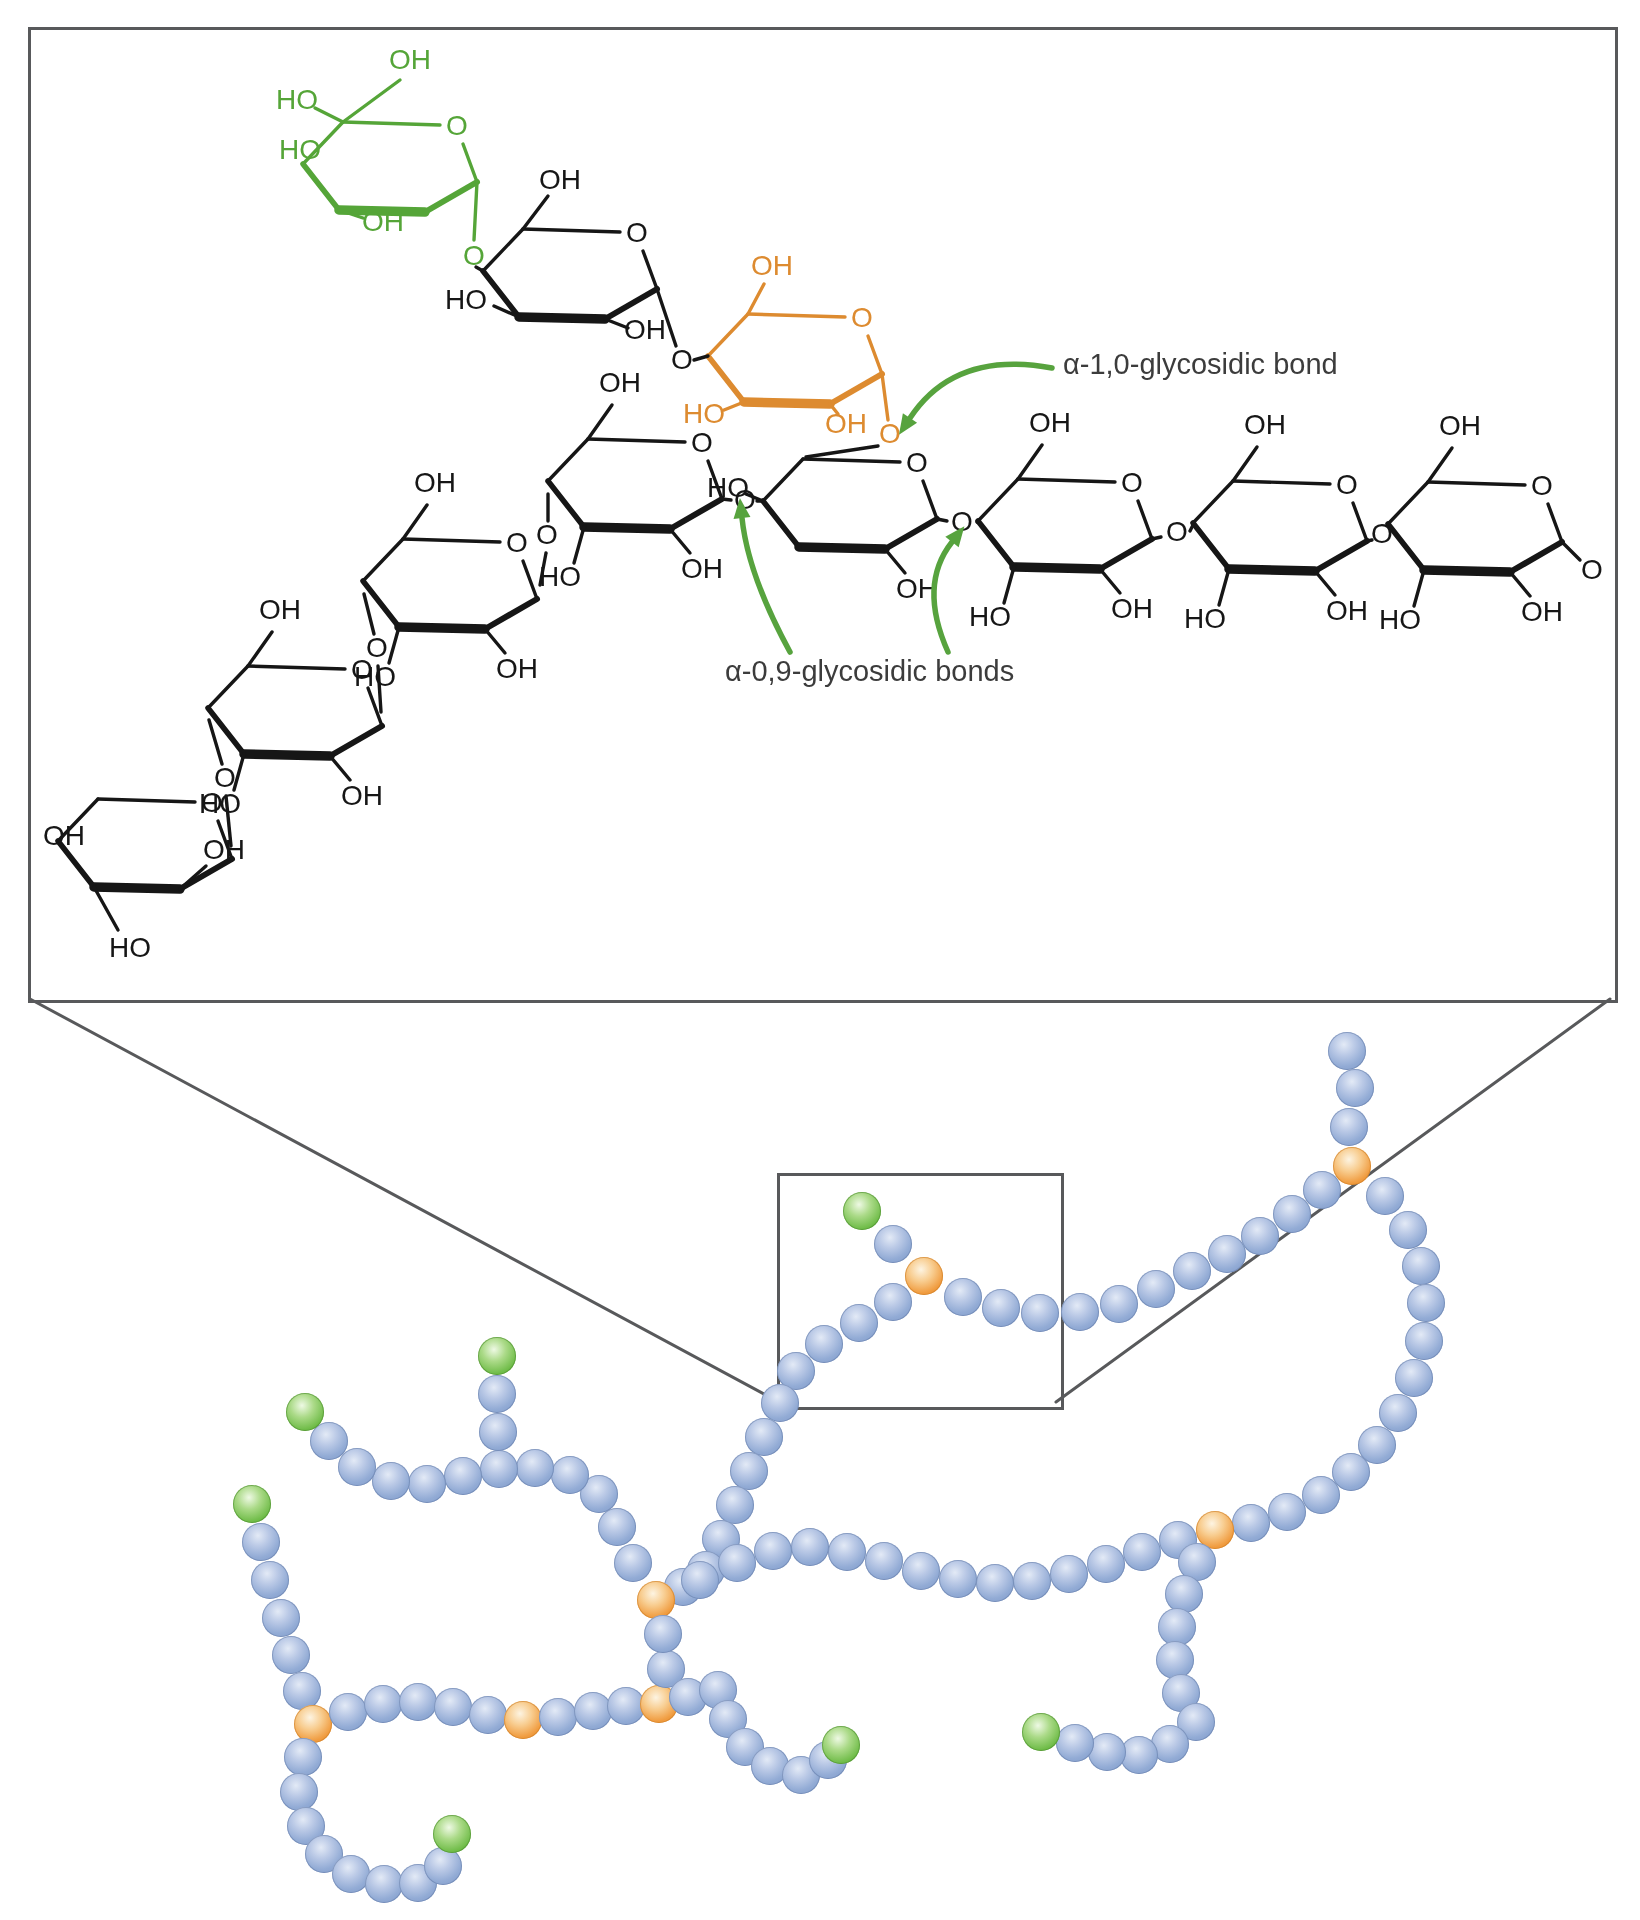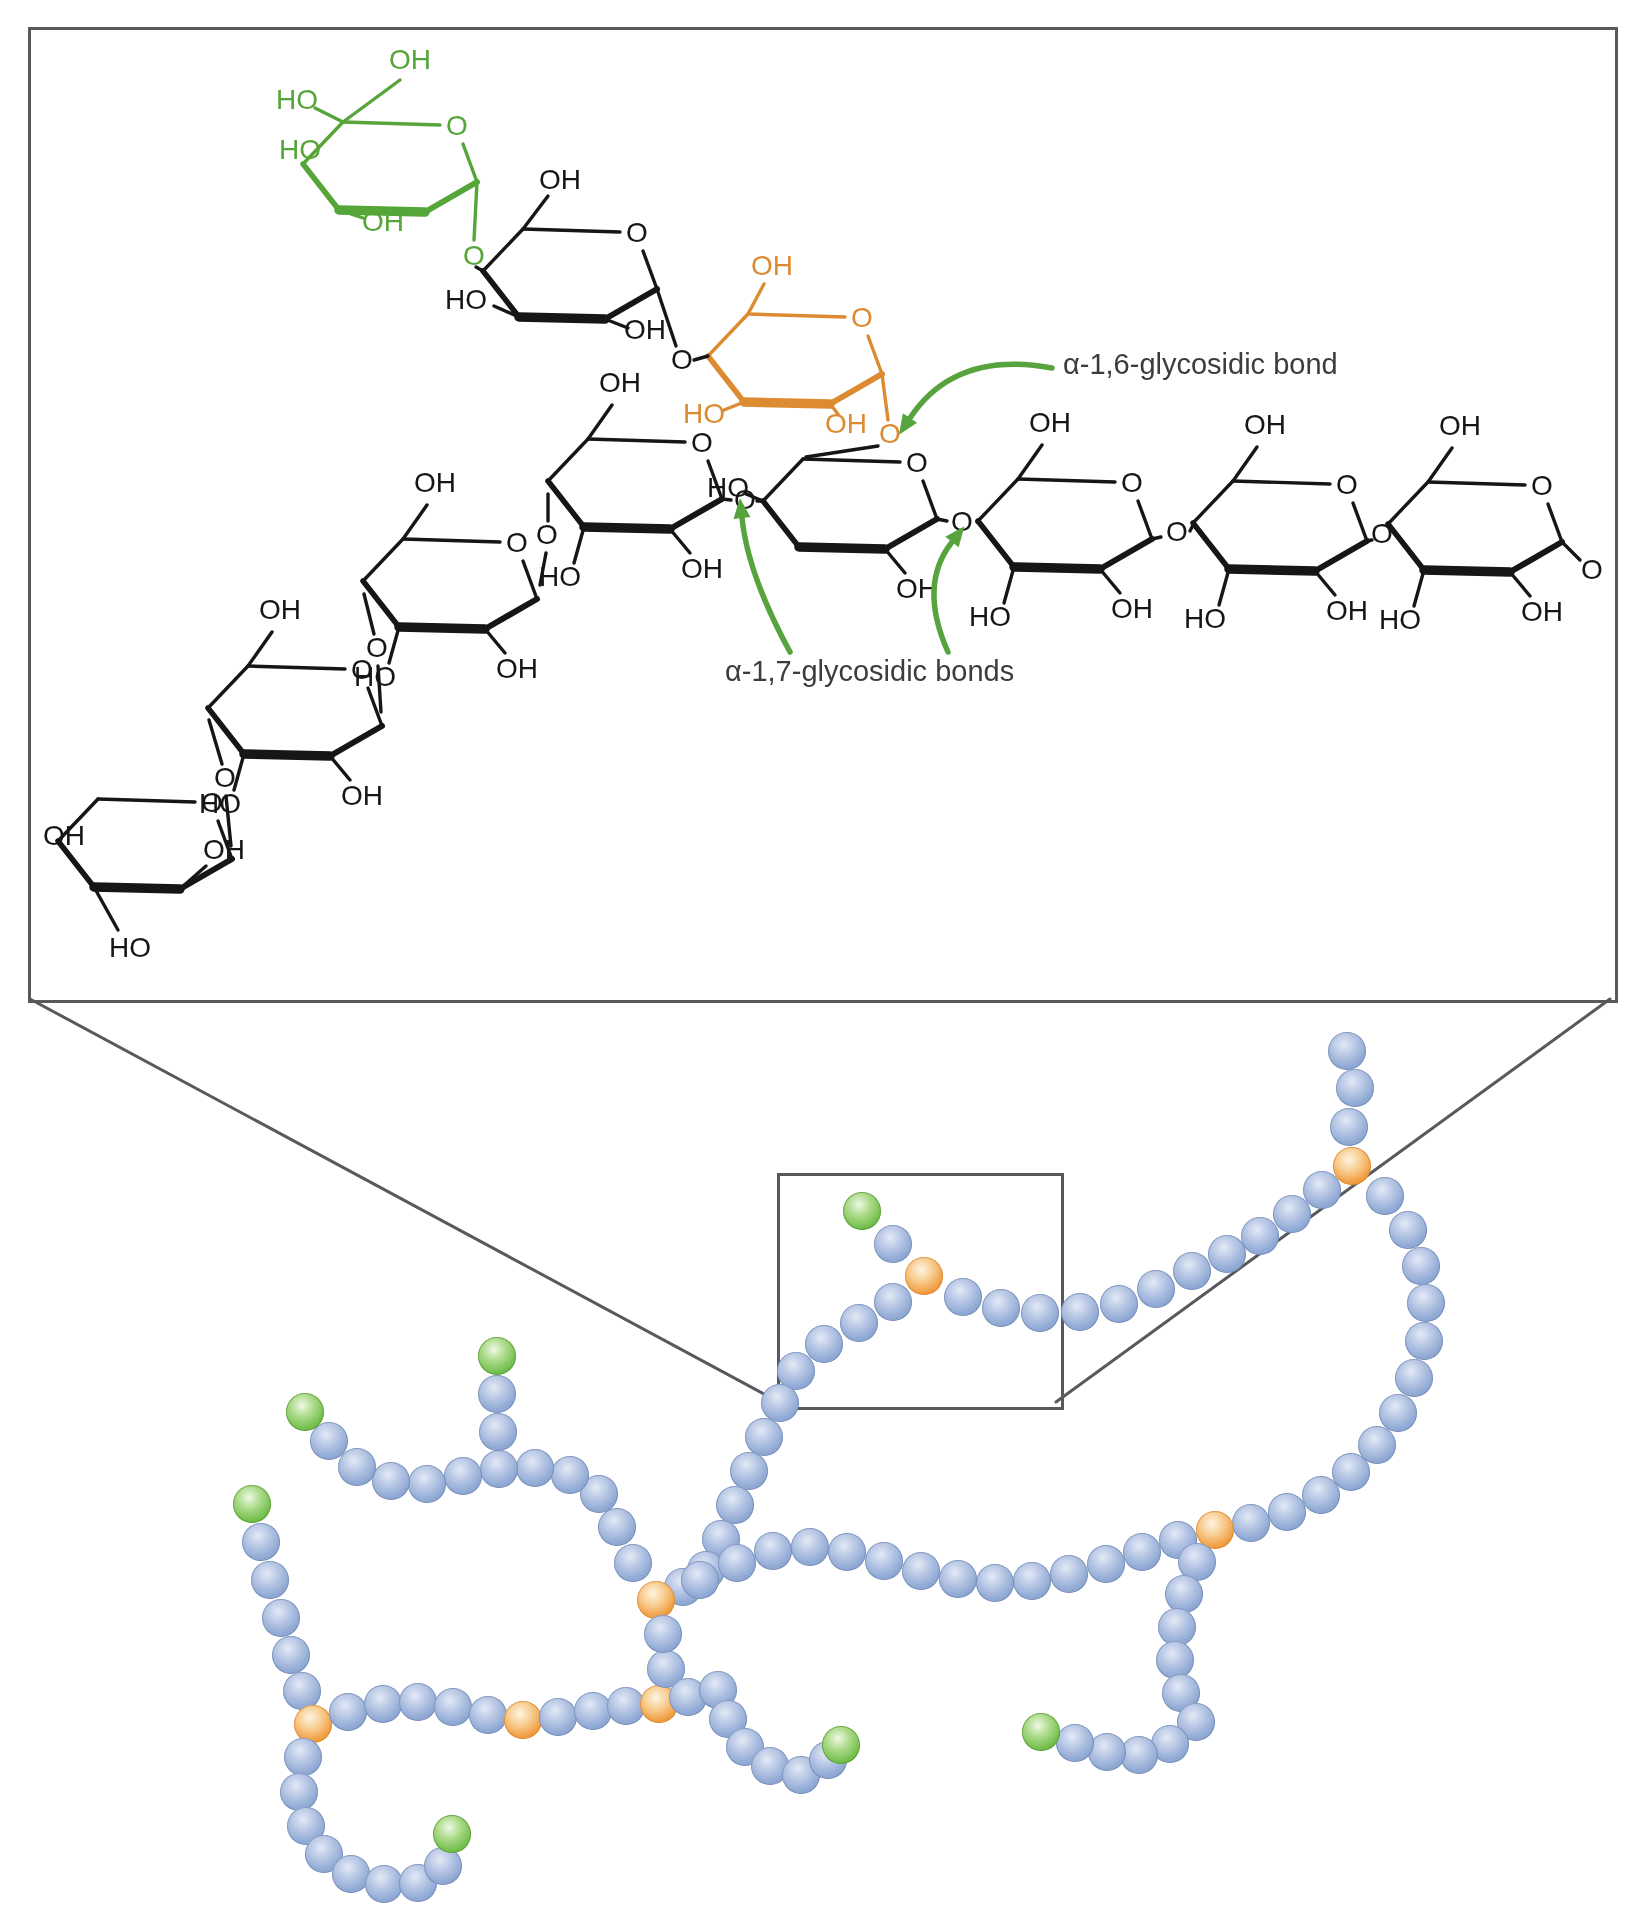--- a/index.html
+++ b/index.html
@@ -197,22 +197,22 @@
       <text x="1592" y="572" fill="#161616" text-anchor="middle" dominant-baseline="middle" font-size="28" font-weight="500" font-family="&quot;Liberation Sans&quot;, sans-serif">O</text>
       <path d="M 1052 368 Q 955 350, 910 418" fill="none" stroke="#57a33e" stroke-width="5.5" stroke-linecap="round"></path>
       <polygon points="898.9626619830311,434.6786441145308 902.9115762513244,413.3091313427882 917.0884237486756,422.6908686572118" fill="#57a33e"></polygon>
       <path d="M 790 652 Q 748 575, 742 518" fill="none" stroke="#57a33e" stroke-width="5.5" stroke-linecap="round"></path>
       <polygon points="739.9063043096392,498.1098909415719 750.4532963498319,517.1101793315967 733.5467036501681,518.8898206684033" fill="#57a33e"></polygon>
       <path d="M 948 652 Q 918 585, 952 542" fill="none" stroke="#57a33e" stroke-width="5.5" stroke-linecap="round"></path>
       <polygon points="964.4047116806559,526.3116881685824 958.6675325283525,547.2720024642788 945.3324674716475,536.7279975357212" fill="#57a33e"></polygon>
     </svg>
   <div class="box" style="left: 28px; top: 27px; width: 1584px; height: 970px;"></div>
   <div class="box" style="left: 777px; top: 1173px; width: 281px; height: 231px; border-width: 3px;"></div>
-  <div class="annotation" style="left: 1063px; top: 348px;">α-1,6-glycosidic bond</div>
-  <div class="annotation" style="left: 725px; top: 655px;">α-1,7-glycosidic bonds</div>
+  <div class="annotation" style="left: 1063px; top: 348px;">α-1,0-glycosidic bond</div>
+  <div class="annotation" style="left: 725px; top: 655px;">α-0,9-glycosidic bonds</div>
   <div id="bead-layer" style="position:absolute;inset:0;z-index:4;">
       <div class="bead g" style="left: 843px; top: 1192px;"></div>
       <div class="bead b" style="left: 874px; top: 1225px;"></div>
       <div class="bead o" style="left: 905px; top: 1257px;"></div>
       <div class="bead b" style="left: 874px; top: 1283px;"></div>
       <div class="bead b" style="left: 840px; top: 1304px;"></div>
       <div class="bead b" style="left: 805px; top: 1325px;"></div>
       <div class="bead b" style="left: 777px; top: 1352px;"></div>
       <div class="bead b" style="left: 761px; top: 1384px;"></div>
       <div class="bead b" style="left: 745px; top: 1418px;"></div>

